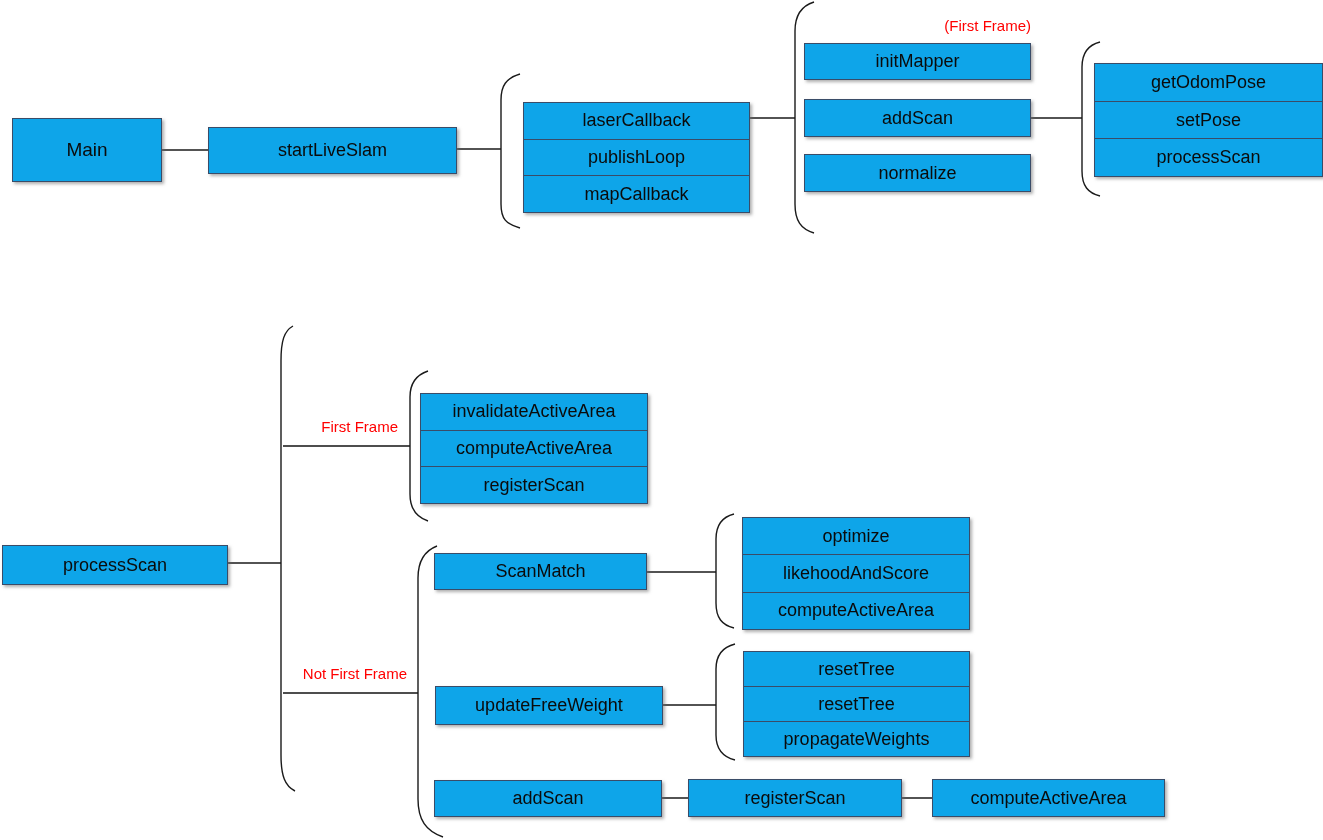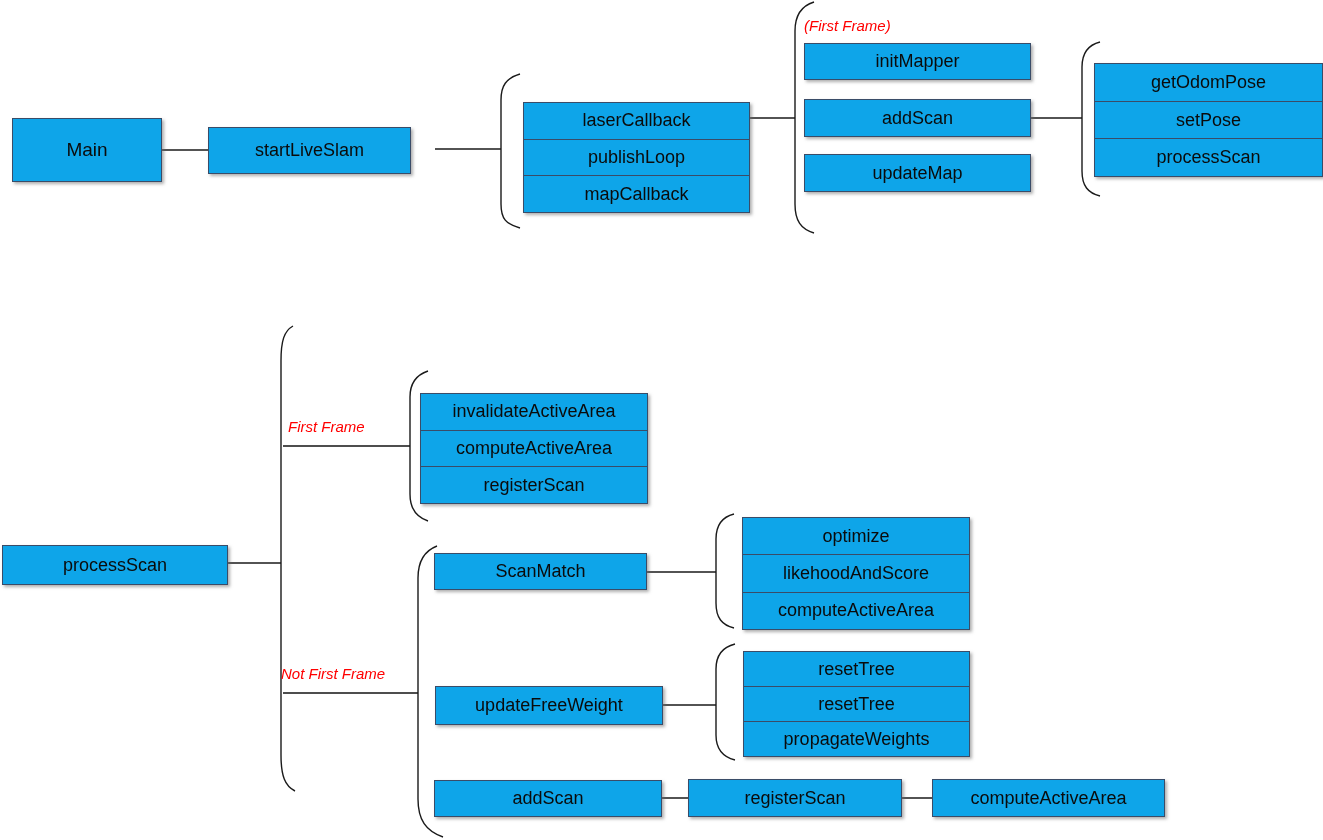--- a/index.html
+++ b/index.html
@@ -14,23 +14,22 @@
   }
   .box{display:flex;align-items:center;justify-content:center;
     font-size:18px;color:#0b0b0b;}
   .stack{display:flex;flex-direction:column;}
   .stack .row{
     flex:1;display:flex;align-items:center;justify-content:center;
     font-size:18px;color:#0b0b0b;border-bottom:1px solid #3a4c68;
   }
   .stack .row:last-child{border-bottom:none;}
   .red-note{
-    position:absolute;color:#ff0000;font-size:15px;text-align:left;
+    position:absolute;color:#ff0000;font-size:15px;text-align:right;
     white-space:nowrap;
-    font-style:italic;
   }
 </style>
 </head>
 <body>
 
 <div id="canvas">
 
   <svg id="connector-layer" width="1323" height="840" viewBox="0 0 1323 840" fill="none" stroke="#1a1a1a" stroke-width="1.5">
 
     <line x1="162" y1="150" x2="208" y2="150"></line>
@@ -52,21 +51,21 @@
     <path d="M428 371 C416 375 410 383 410 397 L410 494 C410 509 416 517 428 521" stroke-width="1.4"></path>
     <path d="M437 546 C424 551 418 561 418 578 L418 799 C418 820 426 831 443 837" stroke-width="1.4"></path>
     <path d="M734 514 C722 517 716 525 716 539 L716 603 C716 618 722 625 734 628" stroke-width="1.4"></path>
     <path d="M735 644 C723 647 716 655 716 669 L716 735 C716 750 723 757 735 760" stroke-width="1.4"></path>
   </svg>
 
   <div class="box" style="left:12px;top:118px;width:150px;height:64px;font-size:19px">
     <span>Main</span>
   </div>
 
-  <div class="box" style="left:208px;top:127px;width:203px;height:47px">
+  <div class="box" style="left:208px;top:127px;width:249px;height:47px">
     <span>startLiveSlam</span>
   </div>
 
   <div class="stack" style="left:523px;top:102px;width:227px;height:111px">
     <div class="row">
       <span>laserCallback</span>
     </div>
     <div class="row">
       <span>publishLoop</span>
     </div>
@@ -77,21 +76,21 @@
 
   <div class="red-note" style="left:804px;top:17px;width:227px">(First Frame)</div>
 
   <div class="box" style="left:804px;top:43px;width:227px;height:37px">
     <span>initMapper</span>
   </div>
   <div class="box" style="left:804px;top:99px;width:227px;height:38px">
     <span>addScan</span>
   </div>
   <div class="box" style="left:804px;top:154px;width:227px;height:38px">
-    <span>updateMap</span>
+    <span>normalize</span>
   </div>
 
   <div class="stack" style="left:1094px;top:63px;width:229px;height:114px">
     <div class="row">
       <span>getOdomPose</span>
     </div>
     <div class="row">
       <span>setPose</span>
     </div>
     <div class="row">

